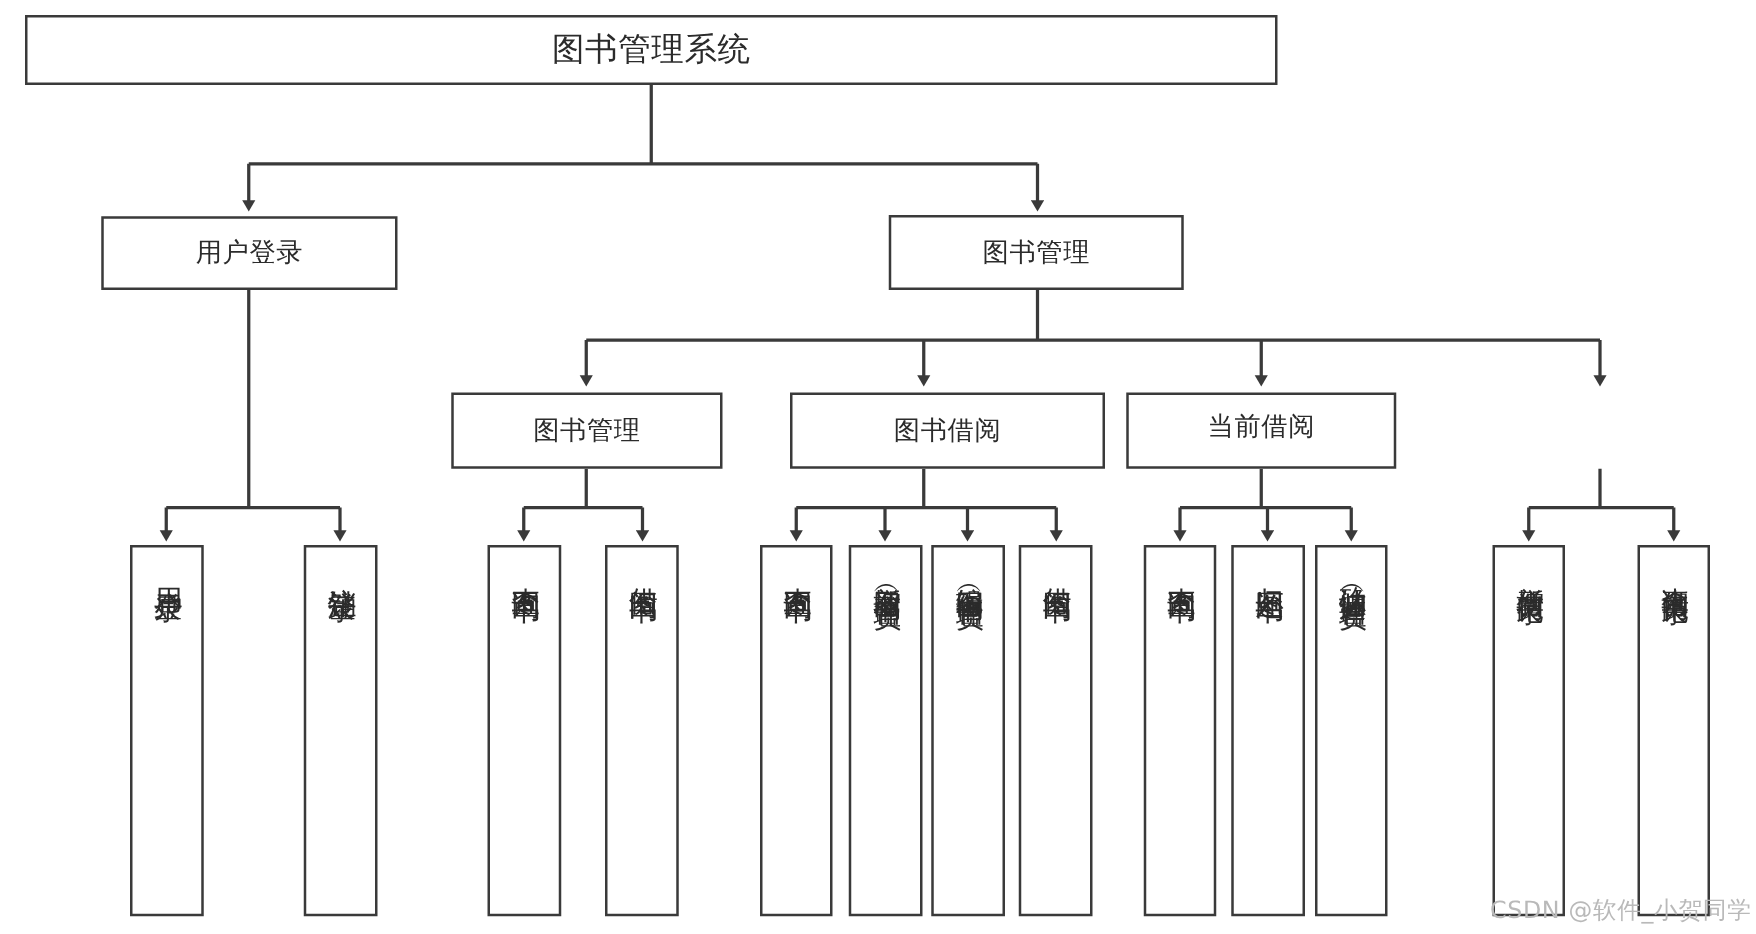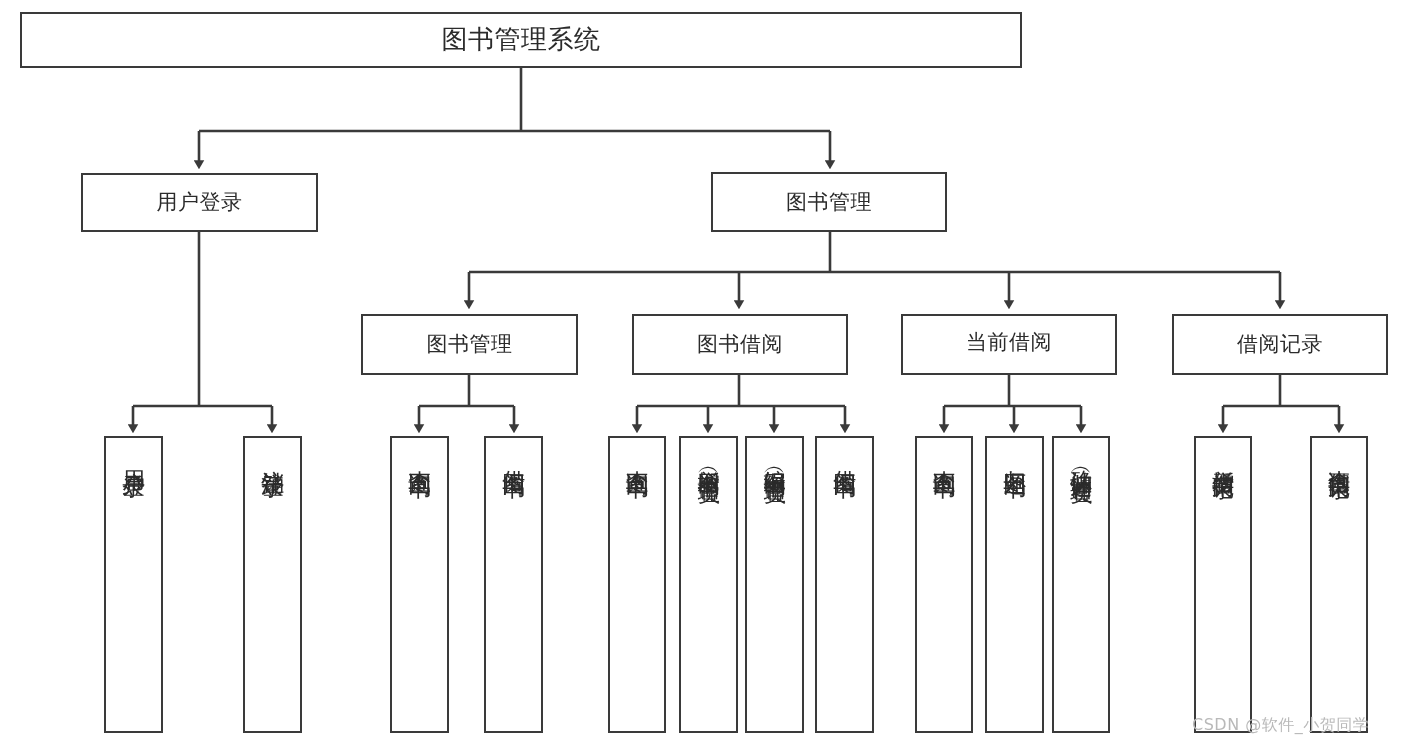--- a/index.html
+++ b/index.html
@@ -61,21 +61,21 @@
     line-height: 1.02;
     letter-spacing: 2px;
     white-space: nowrap;
   }
   .node.v.tall .label {
     font-size: 22px;
   }
   .watermark {
     position: absolute;
     color: #b9b9b9;
-    font-size: 16px;
+    font-size: 19px;
     white-space: nowrap;
     z-index: 3;
     letter-spacing: 0.5px;
   }
 </style>
 </head>
 <body>
 
 <div id="canvas">
 
@@ -138,31 +138,28 @@
   </div>
 
   <div class="node h" style="left:711px; top:172px; width:236px; height:60px;">
     <span class="label">图书管理</span>
   </div>
 
   <div class="node h" style="left:361px; top:314px; width:217px; height:61px;">
     <span class="label">图书管理</span>
   </div>
 
-  <div class="node h" style="left:632px; top:314px; width:216px; height:61px;">
+  <div class="node h" style="left:632px; top:314px; width:252px; height:61px;">
     <span class="label">图书借阅</span>
   </div>
 
   <div class="node h" style="left:901px; top:314px; width:216px; height:61px;font-family:Liberation Mono, monospace;">
     <span class="label">当前借阅</span>
   </div>
 
-  <div class="node h" style="left:1172px; top:314px; width:216px; height:61px;">
-    <span class="label">借阅记录</span>
-  </div>
 
   <div class="node v" style="left:104px; top:436px; width:59px; height:297px;">
     <span class="label">用户登录</span>
   </div>
 
   <div class="node v" style="left:243px; top:436px; width:59px; height:297px;">
     <span class="label">注销登录</span>
   </div>
 
   <div class="node v" style="left:390px; top:436px; width:59px; height:297px;">

